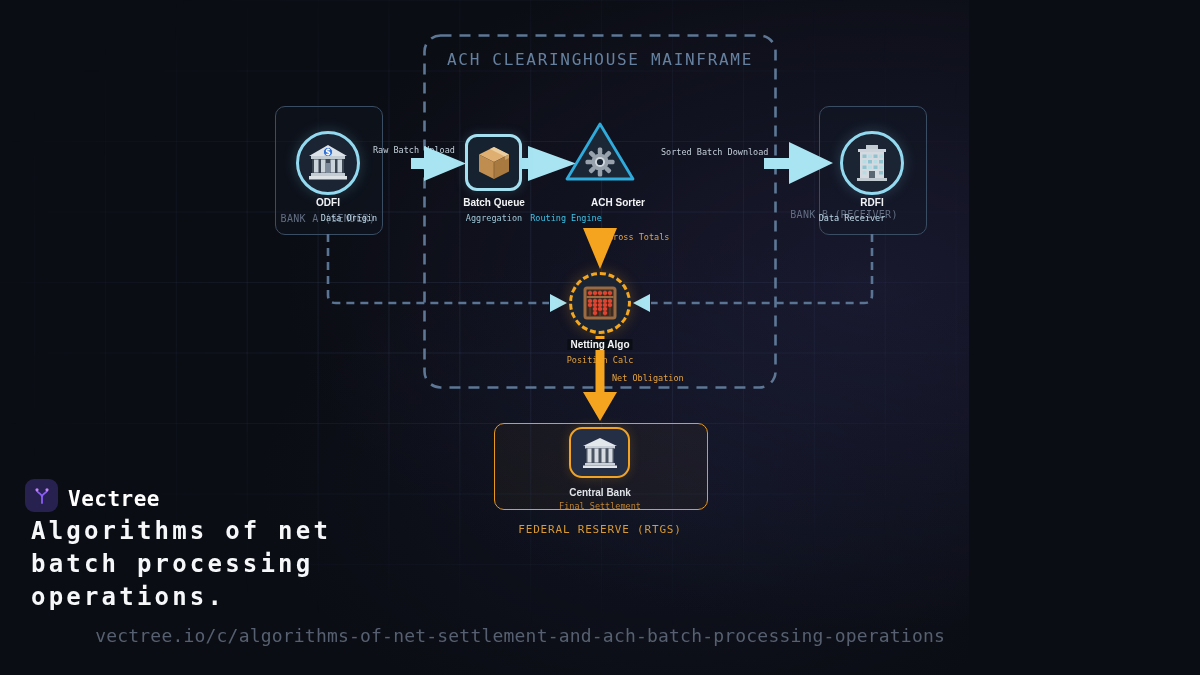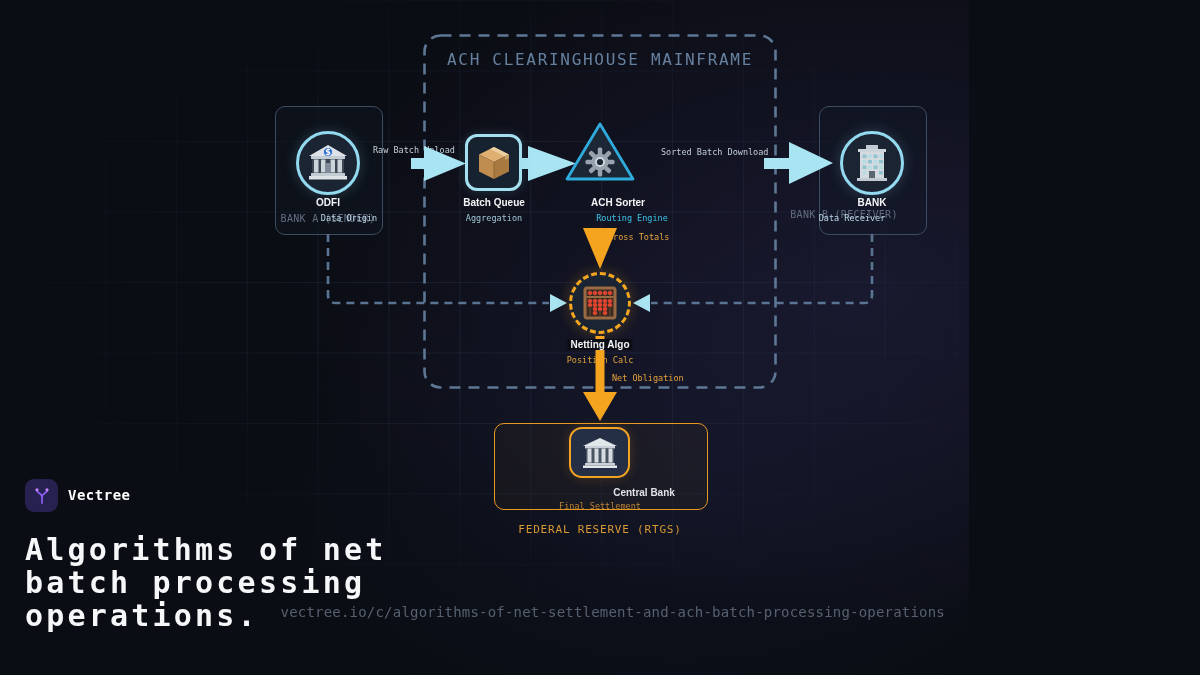--- a/index.html
+++ b/index.html
@@ -18,41 +18,41 @@
     mask-image:radial-gradient(ellipse 62% 58% at 53% 42%, #000 25%, transparent 92%);}
   .abs{position:absolute;}
   .cx{transform:translateX(-50%);white-space:nowrap;}
   svg.layer{position:absolute;left:0;top:0;}
   .group-box{position:absolute;border-radius:10px;}
   .bank-box{border:1.5px solid #3a4d63;background:rgba(18,26,38,0.35);}
   .fed-box{border:1.5px solid #e8991f;background:rgba(242,163,36,0.04);}
   .group-label{font-size:10px;color:#626d82;letter-spacing:0.3px;}
   .fed-label{font-size:11px;color:#d89a35;letter-spacing:0.8px;}
   .name-label{font-family:"Liberation Sans",sans-serif;font-weight:700;font-size:10px;color:#f2f4f6;}
-  .name-dim{color:#dfe2e6;margin-left:44px;}
+  .name-dim{color:#dfe2e6;}
   .backed{background:#0b0d15;padding:0 3px;}
   .sub-label{font-size:8.5px;}
   .edge-label{font-size:8.5px;white-space:nowrap;}
   .mainframe-title{font-size:16px;letter-spacing:1.7px;color:#66809f;}
   .node{position:absolute;display:flex;align-items:center;justify-content:center;background:#1b2433;}
   .circle-node{border:3px solid #93daf0;border-radius:50%;width:58px;height:58px;
     box-shadow:0 0 14px rgba(130,210,240,0.22);}
   .square-node{border:3px solid #a5e0f0;border-radius:12px;width:51px;height:51px;
     background:#16222f;box-shadow:0 0 12px rgba(130,210,240,0.18);}
   .netting-node{border:3px dashed #f4a61e;border-radius:50%;width:56px;height:56px;
     box-shadow:0 0 14px rgba(244,166,30,0.25);}
   .central-node{border:2.5px solid #f2a324;border-radius:13px;width:57px;height:47px;
     background:#242e45;box-shadow:0 0 12px rgba(244,166,30,0.2);}
   .brand-badge{position:absolute;left:25px;top:479px;width:33px;height:33px;border-radius:9px;
     background:#272150;display:flex;align-items:center;justify-content:center;}
-  .brand-name{position:absolute;left:68px;top:487px;font-weight:700;font-size:14px;
+  .brand-name{position:absolute;left:68px;top:487px;font-weight:700;font-size:21px;
     letter-spacing:0.5px;color:#ffffff;}
-  .main-title{position:absolute;left:25px;top:515px;font-weight:700;font-size:30px;
-    line-height:33px;letter-spacing:3.2px;color:#f5f7f9;margin-top:18px;}
-  .url{position:absolute;right:24px;top:604px;font-size:14px;letter-spacing:0.2px;color:#566070;}
+  .main-title{position:absolute;left:31px;top:515px;font-weight:700;font-size:24px;
+    line-height:33px;letter-spacing:3.2px;color:#f5f7f9;}
+  .url{position:absolute;right:24px;top:625px;font-size:18px;letter-spacing:0.2px;color:#566070;}
 </style>
 </head>
 <body>
 
 <div class="stage">
   <div class="grid"></div>
 
   <div class="group-box bank-box" style="left:275px;top:106px;width:106px;height:127px;"></div>
   <div class="group-box bank-box" style="left:819px;top:106px;width:106px;height:127px;"></div>
   <div class="group-box fed-box" style="left:494px;top:423px;width:212px;height:85px;"></div>
@@ -71,21 +71,21 @@
   <div class="abs edge-label" style="left:661px;top:147px;color:#c2ced8;">Sorted Batch Download</div>
   <div class="abs edge-label" style="left:608px;top:232px;color:#e8a43c;">Gross Totals</div>
   <div class="abs edge-label" style="left:612px;top:373px;color:#e8a43c;">Net Obligation</div>
 
   <div class="abs cx group-label" style="left:328px;top:213px;">BANK A (SENDER)</div>
   <div class="abs cx group-label" style="left:844px;top:209px;">BANK B (RECEIVER)</div>
   <div class="abs cx fed-label" style="left:600px;top:483px;margin-top:40px;">FEDERAL RESERVE (RTGS)</div>
 
   <div class="abs cx sub-label" style="left:328px;top:213px;color:#bdd7e6;margin-left:21px;">Data Origin</div>
   <div class="abs cx sub-label" style="left:494px;top:213px;color:#a0c8d8;">Aggregation</div>
-  <div class="abs cx sub-label" style="left:632px;top:213px;color:#3cc3e6;">Routing Engine</div>
+  <div class="abs cx sub-label" style="left:566px;top:213px;color:#3cc3e6;">Routing Engine</div>
   <div class="abs cx sub-label" style="left:852px;top:213px;color:#bdd7e6;">Data Receiver</div>
   <div class="abs cx sub-label" style="left:600px;top:355px;color:#e2a33c;">Position Calc</div>
   <div class="abs cx sub-label" style="left:600px;top:501px;color:#bd8336;">Final Settlement</div>
 
   <svg class="layer" width="1200" height="675">
     <polygon points="411,158 424,158 424,146 466,163.5 424,181 424,169 411,169" fill="#a8e4f2"></polygon>
     <polygon points="518,158 528,158 528,146 576,163.5 528,181 528,169 518,169" fill="#a8e4f2"></polygon>
     <polygon points="764,158 789,158 789,142 833,163 789,184 789,169 764,169" fill="#a8e4f2"></polygon>
     <polygon points="583,228 617,228 600,269" fill="#f5a41f"></polygon>
     <path d="M595.5 336 h9 v56 h12.5 L600 421 l-17 -29 h12.5 Z" fill="#f5a41f"></path>
@@ -210,21 +210,21 @@
       <rect x="19.5" y="10.5" width="4" height="14" fill="#d6dce2"></rect>
       <rect x="26.5" y="10.5" width="4" height="14" fill="#d6dce2"></rect>
       <rect x="3" y="25" width="30" height="2.5" fill="#c9d0d7"></rect>
       <rect x="1" y="27.5" width="34" height="2.5" fill="#e2e7ec"></rect>
     </svg>
   </div>
 
   <div class="abs cx name-label" style="left:328px;top:197px;">ODFI</div>
   <div class="abs cx name-label" style="left:494px;top:197px;">Batch Queue</div>
   <div class="abs cx name-label" style="left:618px;top:197px;">ACH Sorter</div>
-  <div class="abs cx name-label" style="left:872px;top:197px;">BANK</div>
+  <div class="abs cx name-label" style="left:872px;top:197px;">RDFI</div>
   <div class="abs cx name-label backed" style="left:600px;top:339px;">Netting Algo</div>
   <div class="abs cx name-label name-dim" style="left:600px;top:487px;">Central Bank</div>
 
   <div class="brand-badge">
     <svg width="20" height="20" viewBox="0 0 20 20">
       <path d="M10 17 V11 M10 11 C10 7.5 6.5 8 5 4.8 M10 11 C10 7.5 13.5 8 15 4.8" stroke="#8b5cf6" stroke-width="1.8" fill="none" stroke-linecap="round"></path>
       <circle cx="5" cy="3.8" r="1.6" fill="#c084fc"></circle>
       <circle cx="15" cy="3.8" r="1.6" fill="#c084fc"></circle>
     </svg>
   </div>

